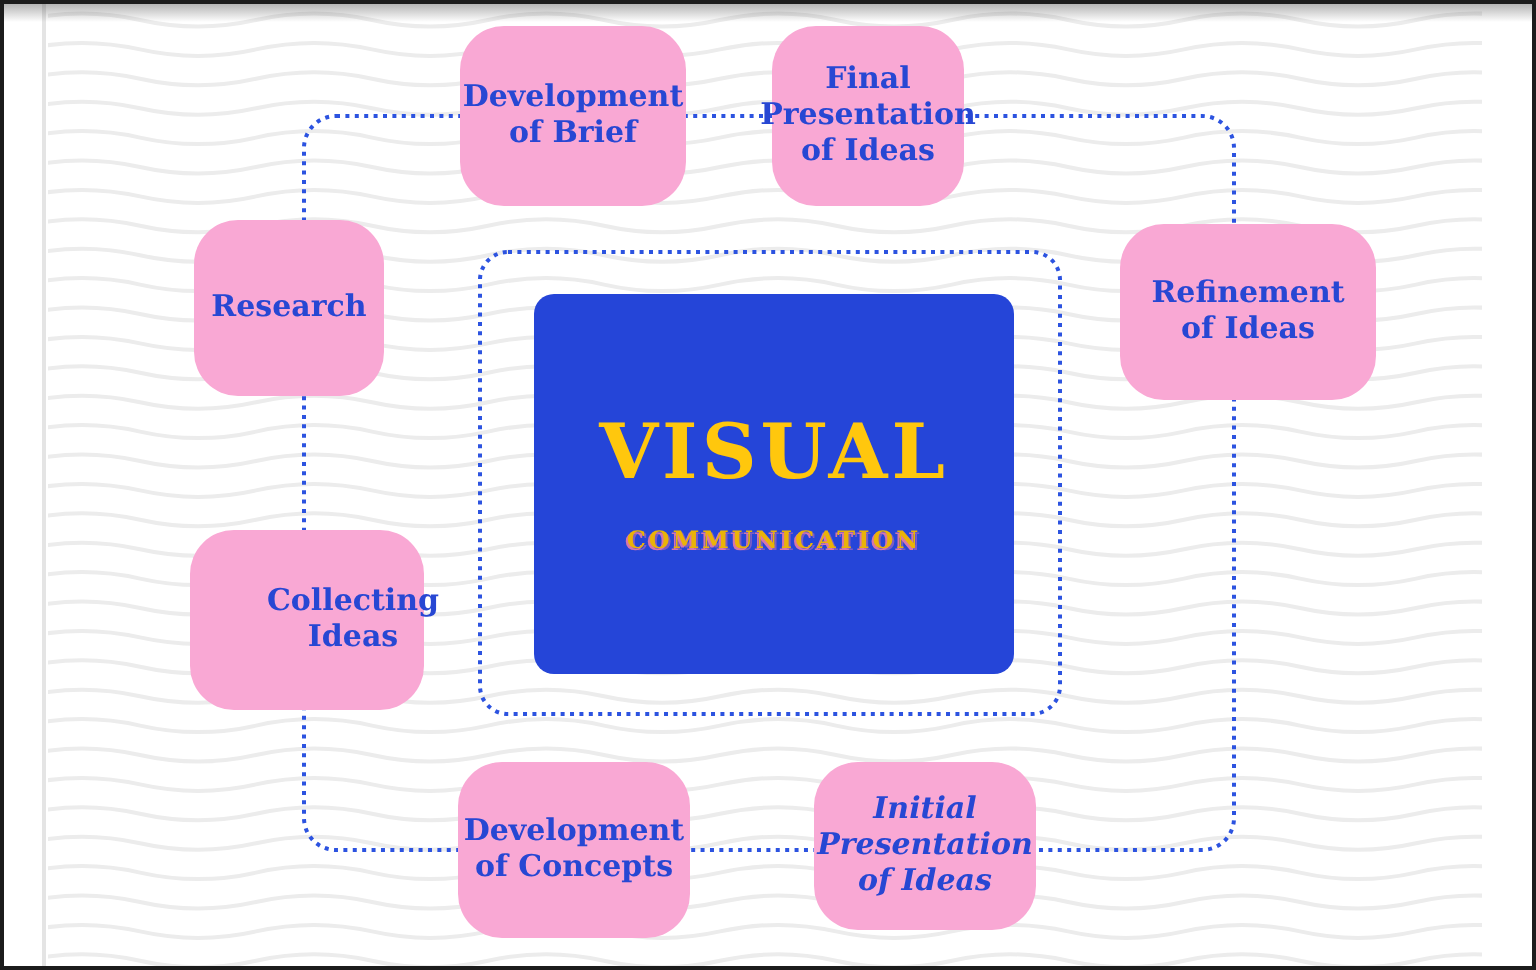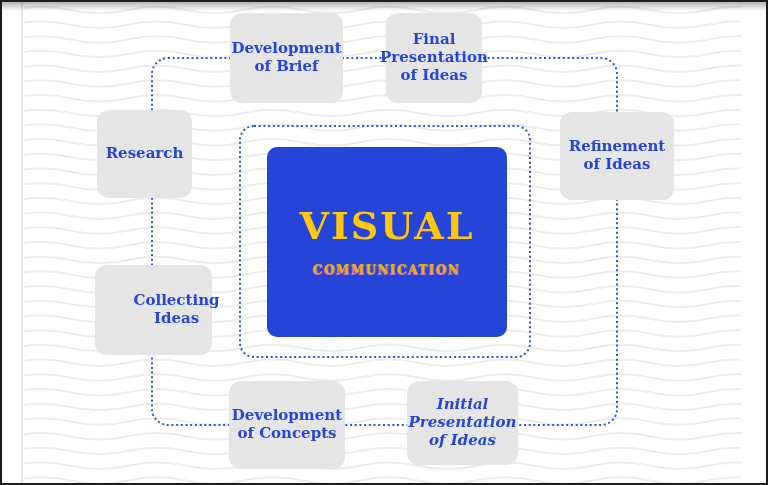--- a/index.html
+++ b/index.html
@@ -22,29 +22,29 @@
     background:linear-gradient(to bottom, rgba(70,70,70,0.40), rgba(70,70,70,0));
     z-index:5; pointer-events:none;
   }
   .canvas {
     position:absolute; left:24px; top:2px; width:717px; height:481px;
     background:#ffffff;
   }
   .lines-layer { position:absolute; left:0; top:0; }
   .node {
     position:absolute; z-index:2;
-    background:#e5e5e5; border-radius:12px;
+    background:#f9a8d4; border-radius:22px;
     display:flex; align-items:center; justify-content:center;
     text-align:center; white-space:pre-line;
     color:#2747D3; font-weight:bold; font-size:15px; line-height:1.18;
     padding:2px;
   }
   .n-brief    { left:230px; top:13px;  width:113px; height:90px; }
   .n-final    { left:386px; top:13px;  width:96px; height:90px; }
-  .n-refine   { left:560px; top:112px; width:114px; height:88px; }
+  .n-refine   { left:560px; top:112px; width:128px; height:88px; }
   .n-feedback { left:560px; top:266px; width:114px; height:88px; }
   .n-initial  { left:407px; top:381px; width:111px; height:84px;font-style:italic; }
   .n-concepts { left:229px; top:381px; width:116px; height:88px; }
   .n-collect  { left:95px;  top:265px; width:117px; height:90px;padding-left:48px; }
   .n-research { left:97px;  top:110px; width:95px; height:88px; }
   .center-box {
     position:absolute; left:267px; top:147px; width:240px; height:190px;
     background:#2545D8; border-radius:10px; z-index:2;
     display:flex; flex-direction:column; align-items:center; justify-content:center;gap:16px;
   }

